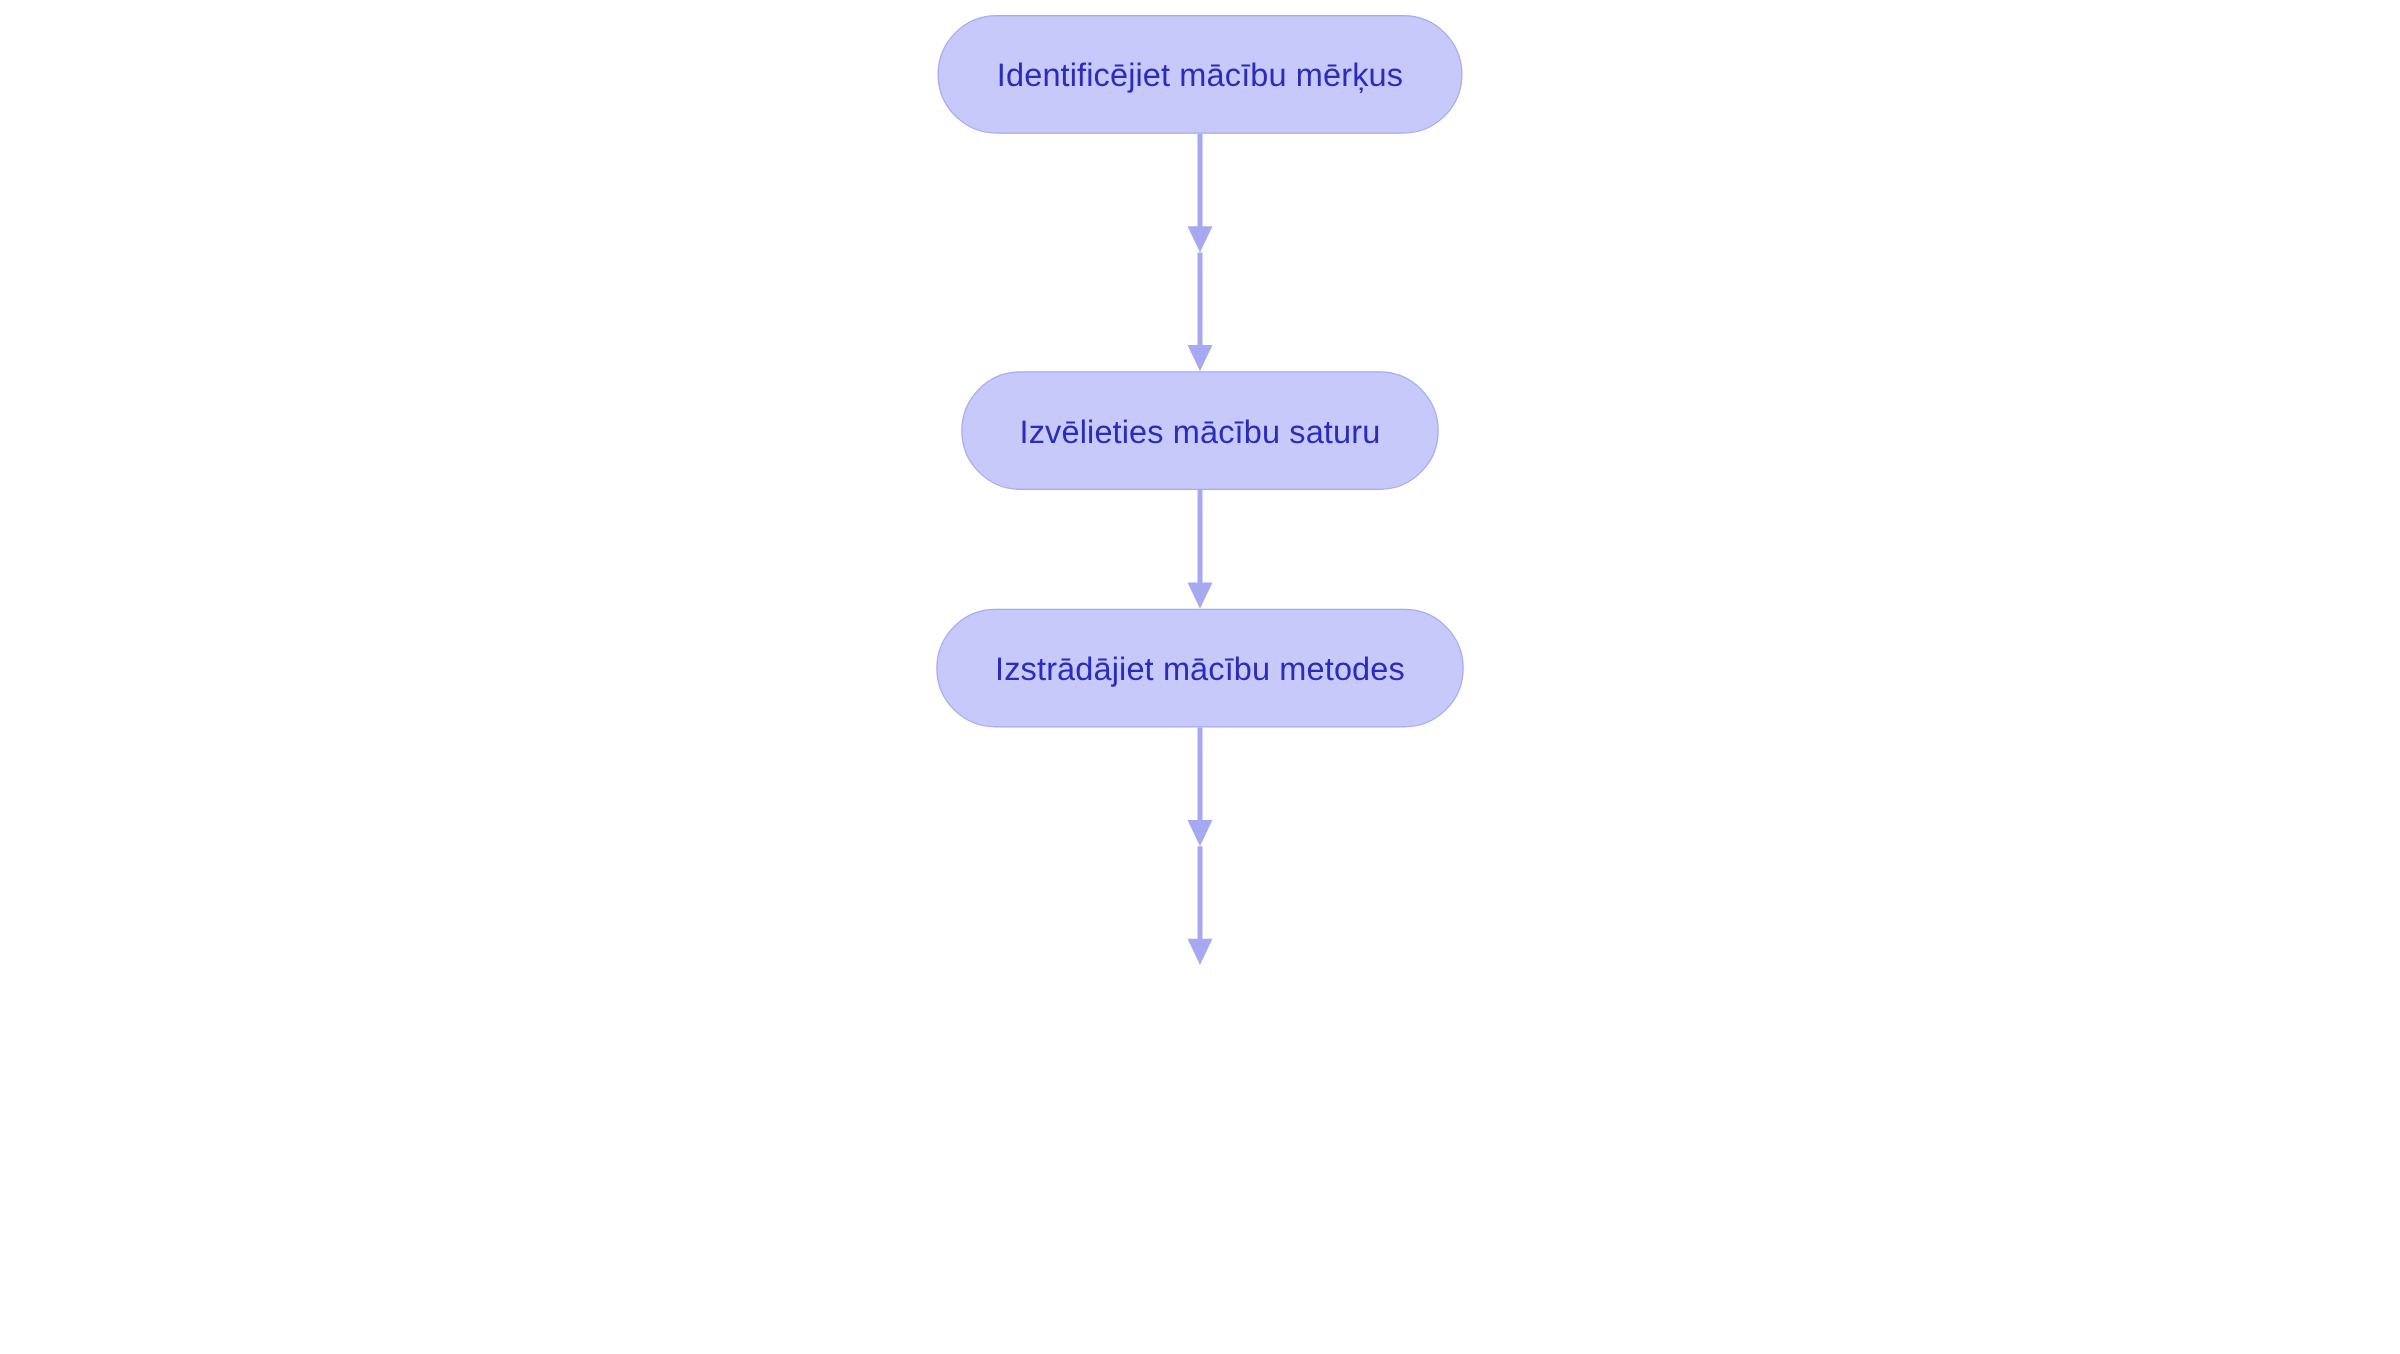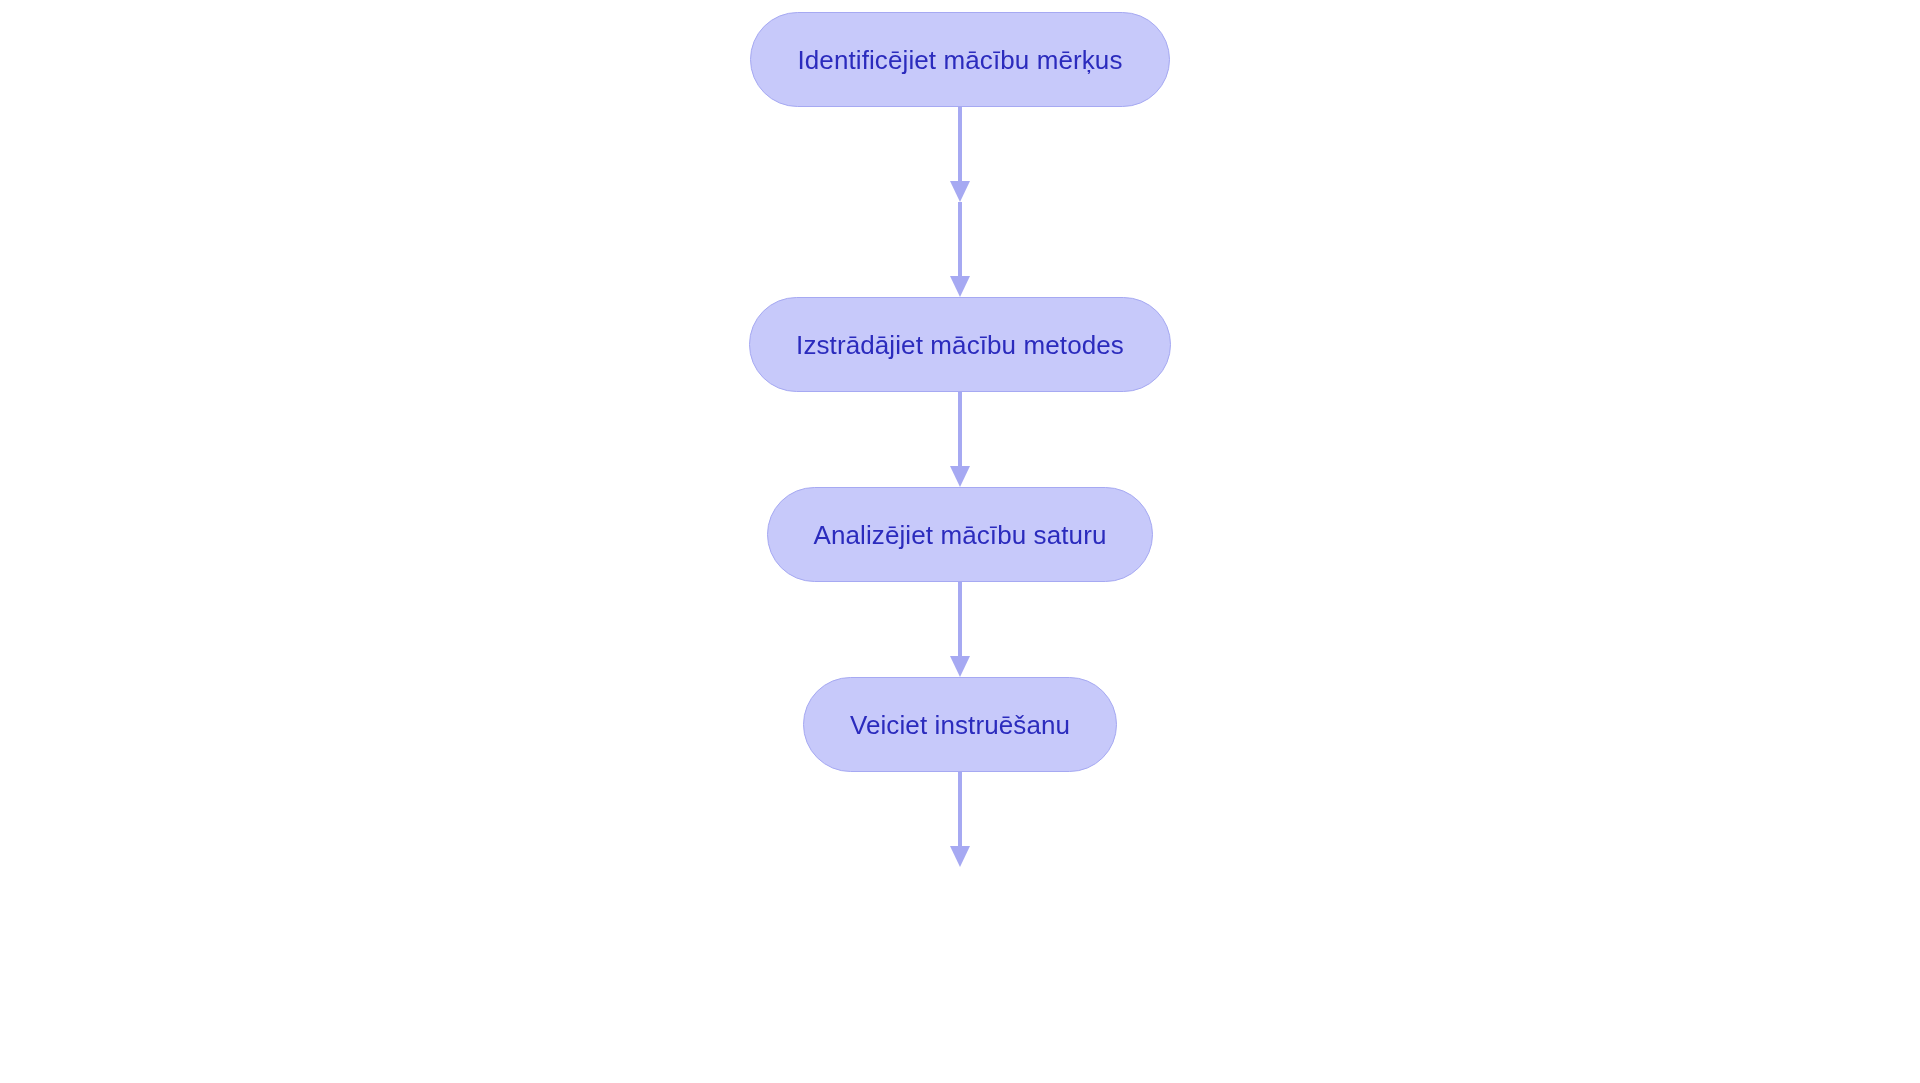--- a/index.html
+++ b/index.html
@@ -106,40 +106,37 @@
       <div class="conn-head"></div>
     </div>
 
 
     <div class="flow-connector">
       <div class="conn-line"></div>
       <div class="conn-head"></div>
     </div>
 
     <div class="flow-node">
+      <span class="flow-node-label">Izvēlieties mācību saturu</span>
+    </div>
+
+    <div class="flow-connector">
+      <div class="conn-line"></div>
+      <div class="conn-head"></div>
+    </div>
+
+    <div class="flow-node">
       <span class="flow-node-label">Izstrādājiet mācību metodes</span>
     </div>
 
     <div class="flow-connector">
       <div class="conn-line"></div>
       <div class="conn-head"></div>
     </div>
 
-    <div class="flow-node">
-      <span class="flow-node-label">Analizējiet mācību saturu</span>
-    </div>
-
-    <div class="flow-connector">
-      <div class="conn-line"></div>
-      <div class="conn-head"></div>
-    </div>
-
-    <div class="flow-node">
-      <span class="flow-node-label">Veiciet instruēšanu</span>
-    </div>
 
     <div class="flow-connector">
       <div class="conn-line"></div>
       <div class="conn-head"></div>
     </div>
 
 
   </div>
 </div>
 

